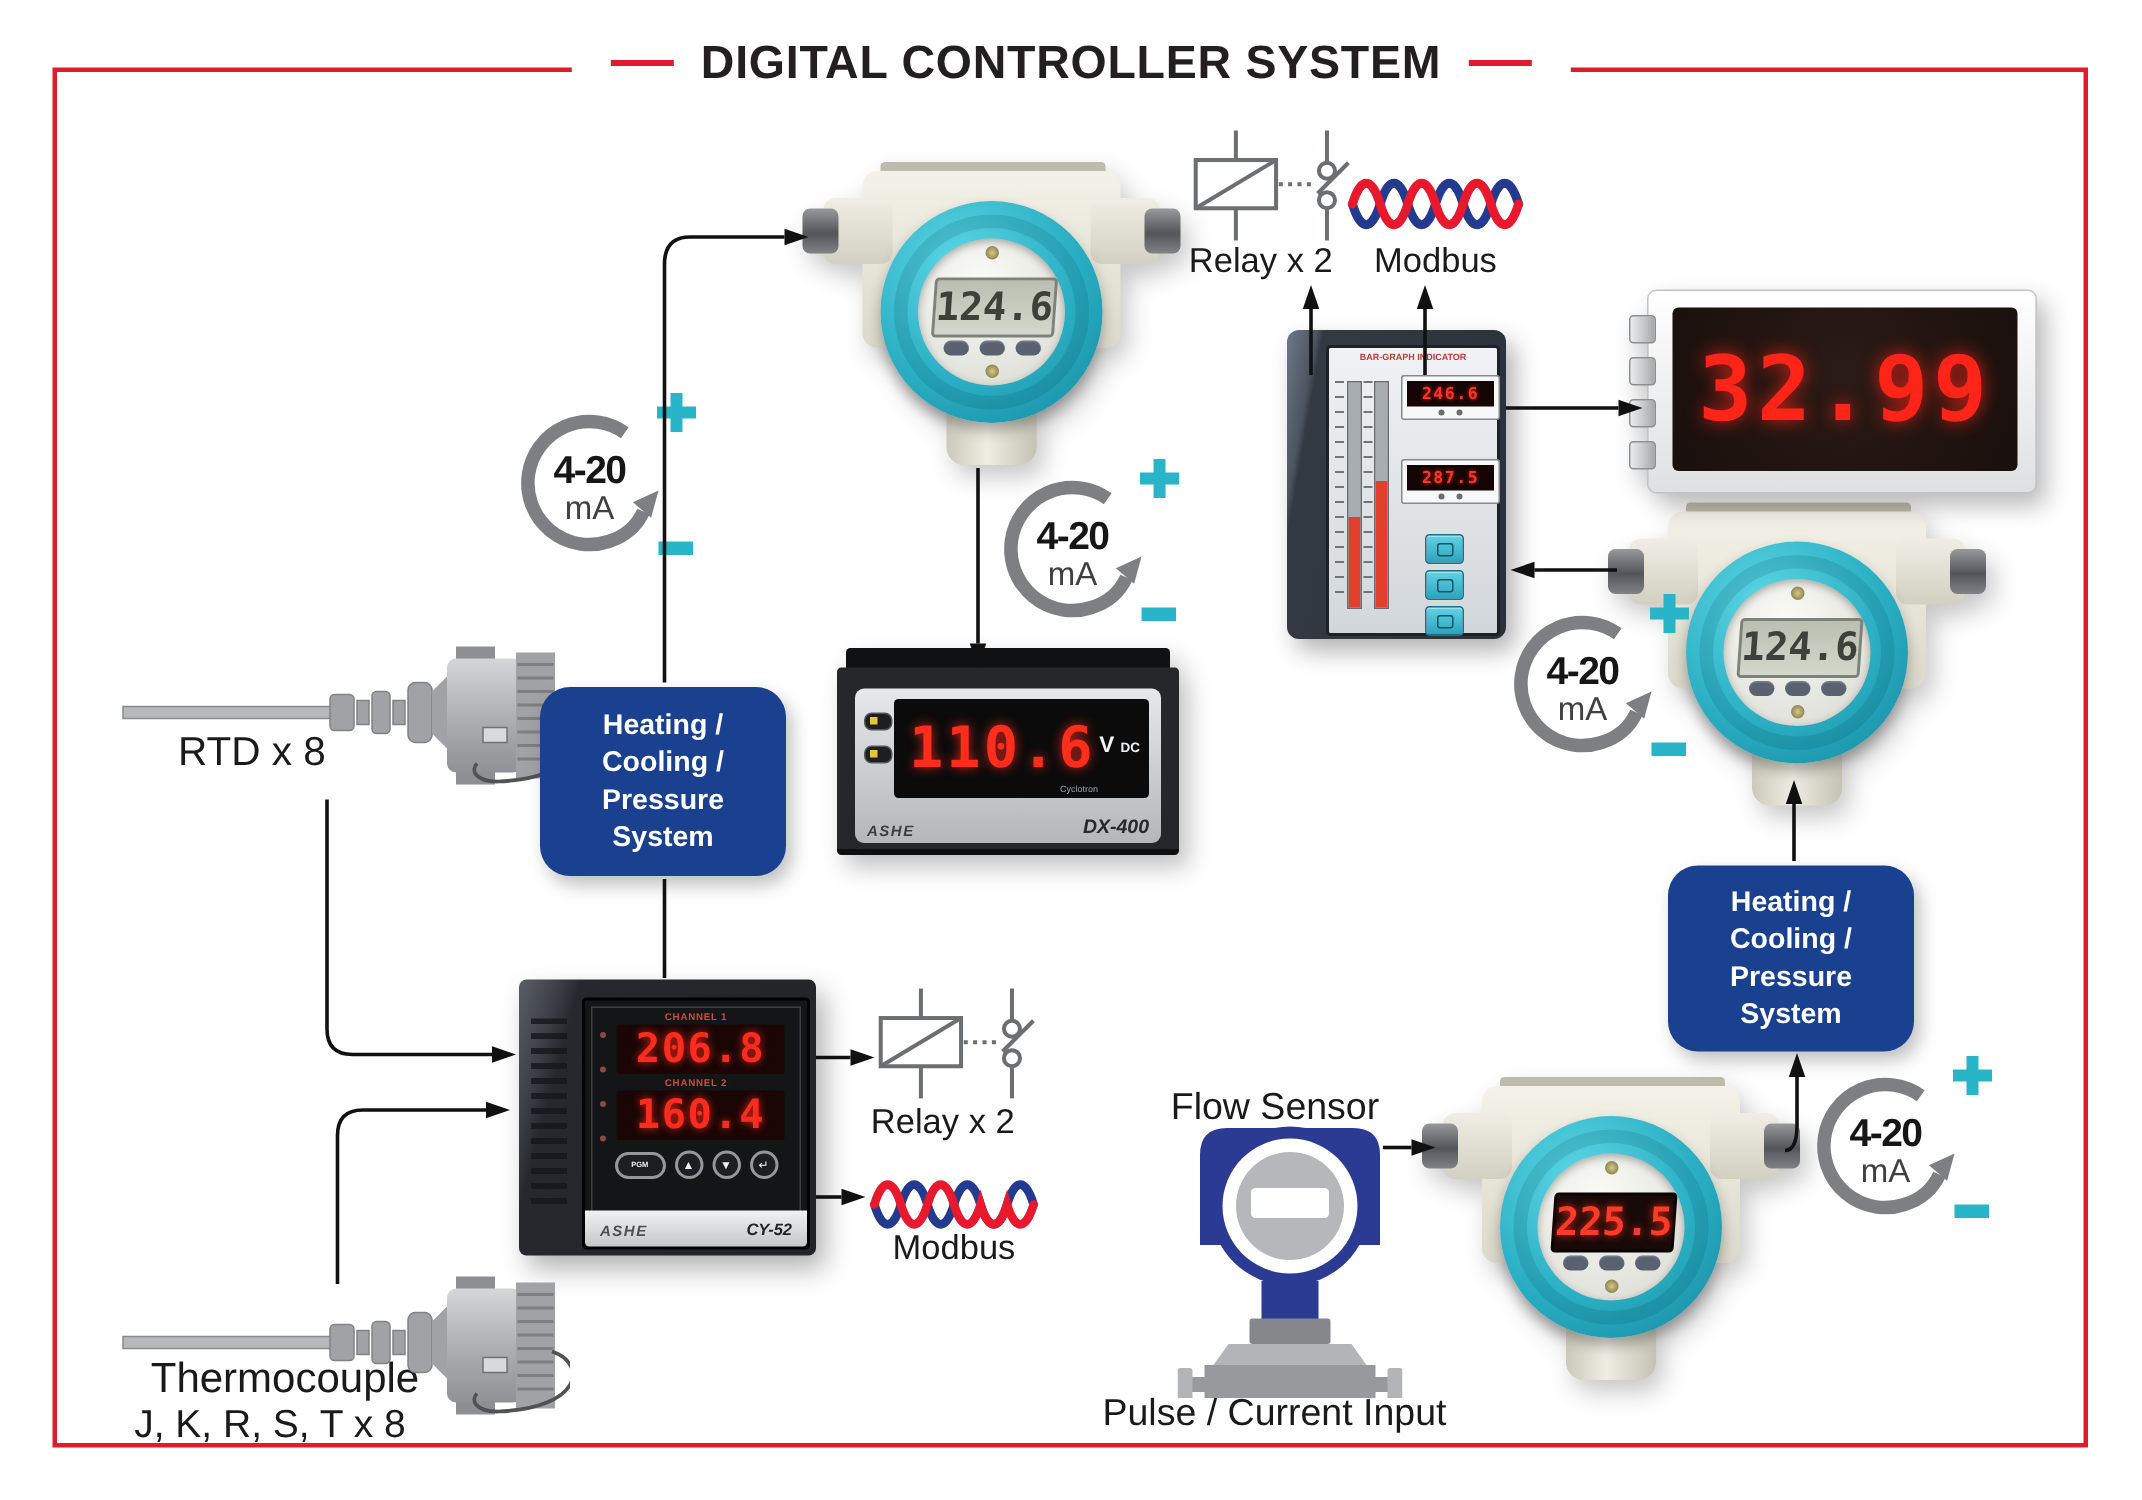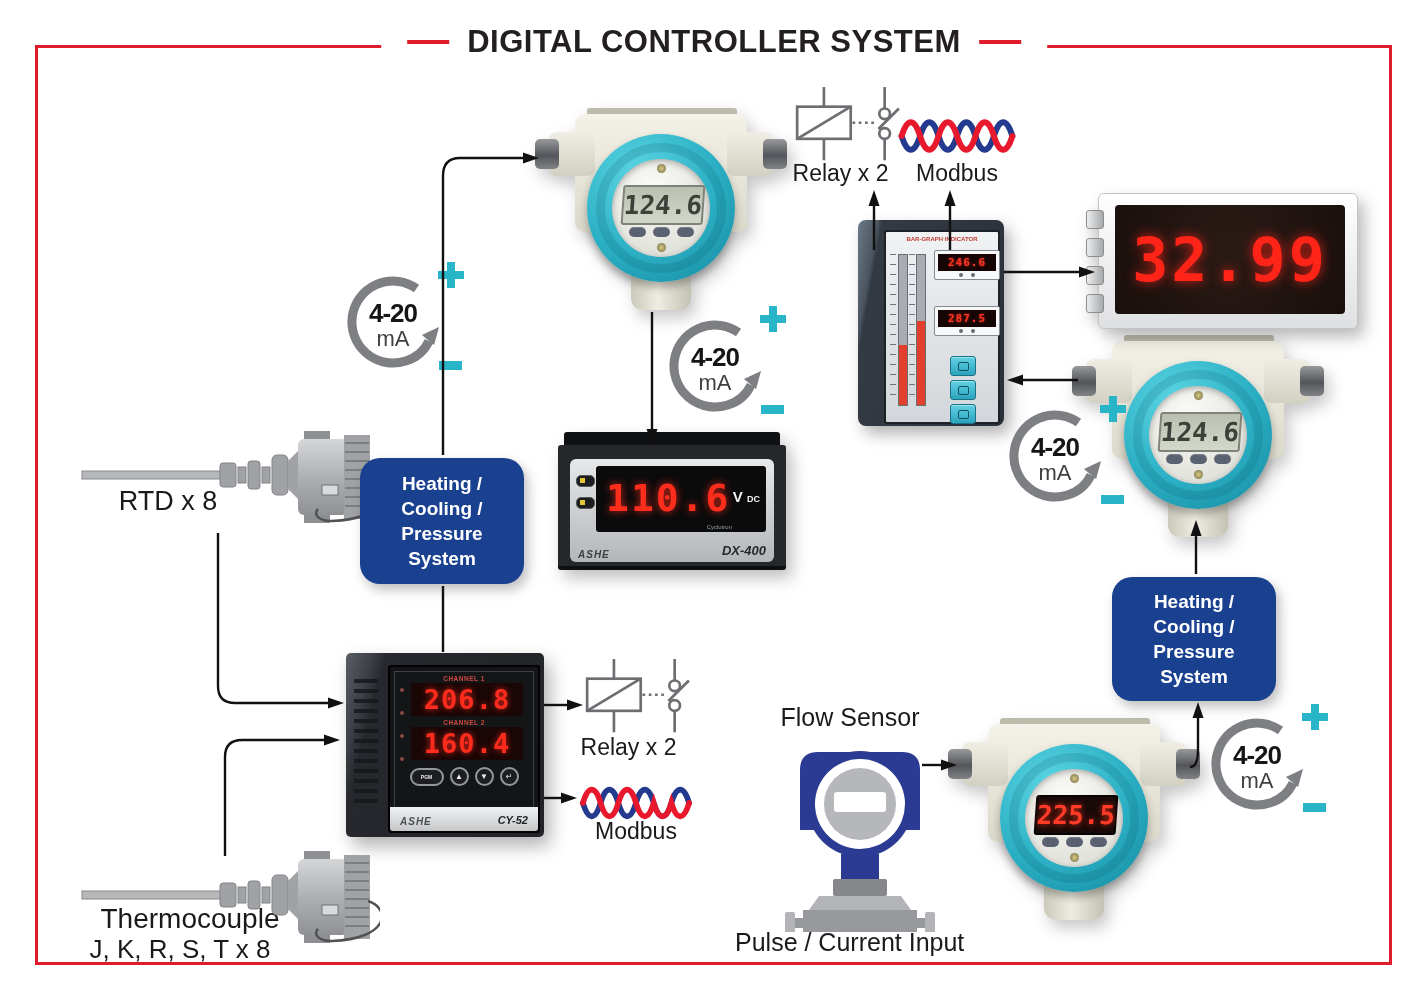--- a/index.html
+++ b/index.html
@@ -507,16 +507,16 @@
     <rect x="49" y="50" width="52" height="20" rx="3" fill="#ffffff"></rect>
     <rect x="56" y="112" width="38" height="26" fill="#2b3a92"></rect>
     <rect x="48" y="137" width="54" height="17" rx="2" fill="#85878a"></rect>
     <polygon points="34,154 116,154 126,168 24,168" fill="#b2b4b7"></polygon>
     <rect x="18" y="168" width="114" height="26" fill="#97999c"></rect>
     <rect x="8" y="176" width="18" height="10" fill="#97999c"></rect>
       <rect x="0" y="170" width="10" height="22" rx="2" fill="#b2b4b7"></rect>
     <rect x="124" y="176" width="18" height="10" fill="#97999c"></rect>
       <rect x="140" y="170" width="10" height="22" rx="2" fill="#b2b4b7"></rect>
   </svg>
-  <div class="lbl" style="left:770px;top:703px;width:160px;">Flow Sensor</div>
+  <div class="lbl" style="left:770px;top:724px;width:160px;">Flow Sensor</div>
   <div class="lbl" style="left:735px;top:928px;width:220px;">Pulse / Current Input</div>
 
 </div>
 
 </body></html>

